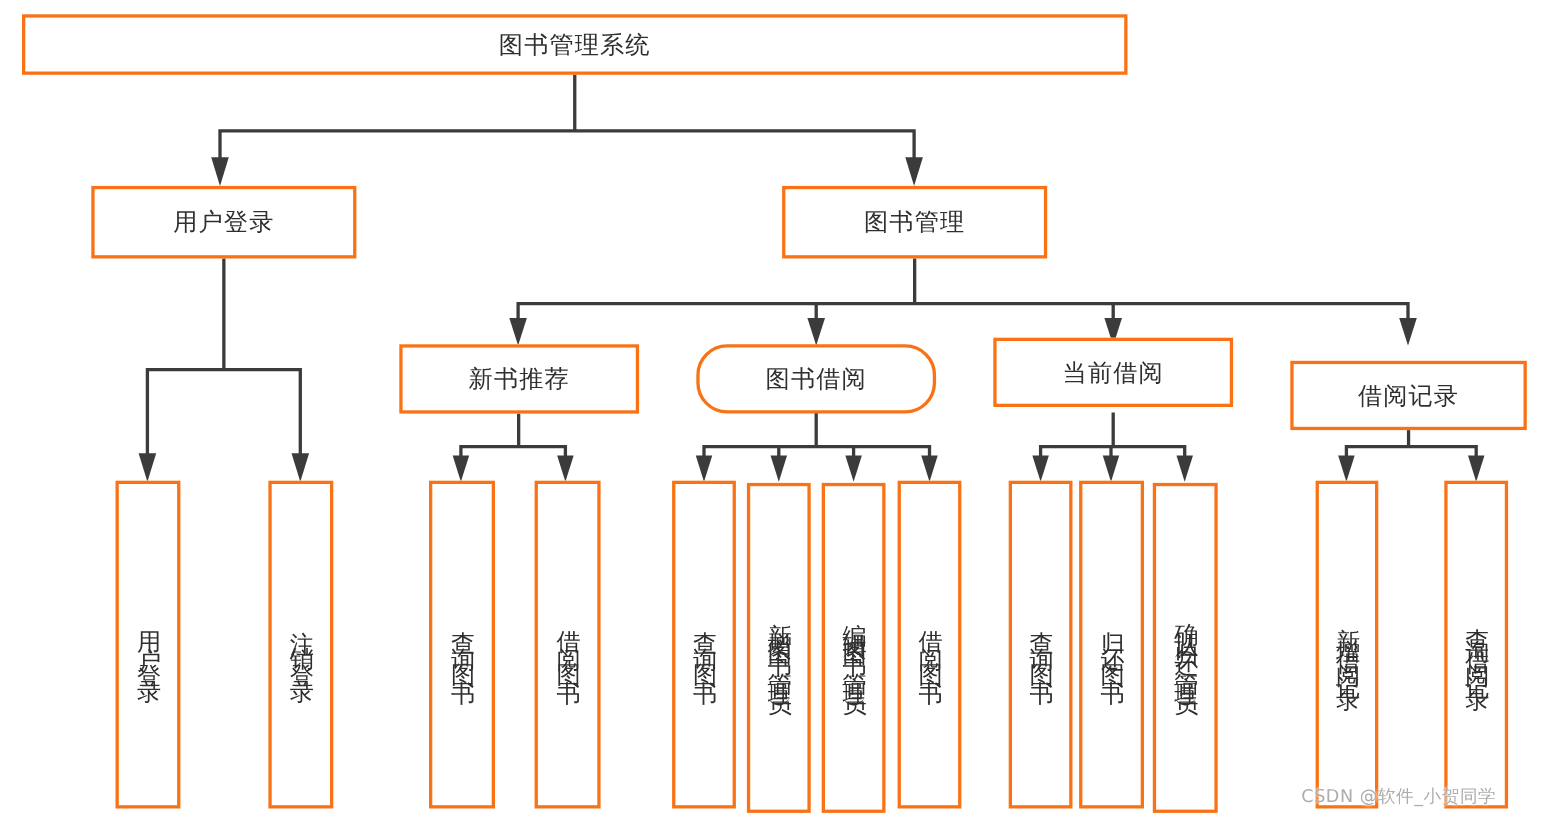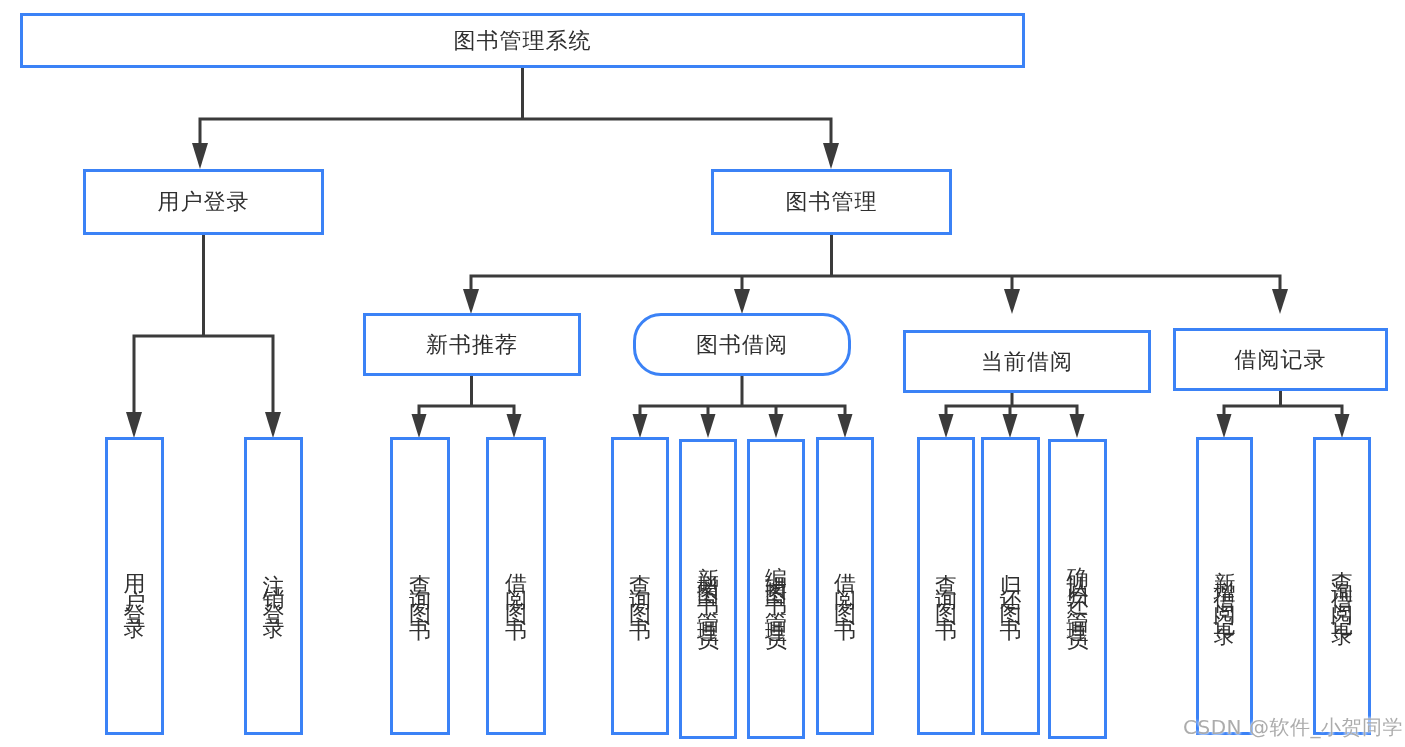--- a/index.html
+++ b/index.html
@@ -10,21 +10,21 @@
     font-family:"DejaVu Sans",sans-serif;
     overflow:hidden;
   }
   .connectors{
     position:absolute;left:0;top:0;width:1405px;height:747px;
     z-index:1;
   }
   .box{
     position:absolute;
     box-sizing:border-box;
-    border:3px solid #3b82f6;
+    border:3px solid #f97316;
     background:#ffffff;
     display:flex;align-items:center;justify-content:center;
     color:#2f2f2f;
     z-index:2;
   }
   .hlabel{
     font-size:22px;
     letter-spacing:1px;
     white-space:nowrap;
   }
@@ -40,42 +40,42 @@
   .sp-long  .vlabel{letter-spacing:9px;}
 
   
   .b-root{left:20px;top:13px;width:1005px;height:55px;}
   
   .b-userlogin{left:83px;top:169px;width:241px;height:66px;}
   .b-bookmgmt{left:711px;top:169px;width:241px;height:66px;}
   
   .b-newbookrec{left:363px;top:313px;width:218px;height:63px;}
   .b-bookborrow{left:633px;top:313px;width:218px;height:63px;border-radius:28px;}
-  .b-currentborrow{left:903px;top:330px;width:248px;height:63px;justify-content:center;}
+  .b-currentborrow{left:903px;top:307px;width:218px;height:63px;justify-content:center;}
   .b-borrowrecords{left:1173px;top:313px;width:215px;height:63px;margin-top:15px;}
   
   .b-g1-1{left:105px;top:437px;width:59px;height:298px;}
   .b-g1-2{left:244px;top:437px;width:59px;height:298px;}
   .b-g2-1{left:390px;top:437px;width:60px;height:298px;}
   .b-g2-2{left:486px;top:437px;width:60px;height:298px;}
   .b-g3-1{left:611px;top:437px;width:58px;height:298px;}
   .b-g3-2{left:679px;top:439px;width:58px;height:300px;}
   .b-g3-3{left:747px;top:439px;width:58px;height:300px;}
   .b-g3-4{left:816px;top:437px;width:58px;height:298px;}
   .b-g4-1{left:917px;top:437px;width:58px;height:298px;}
   .b-g4-2{left:981px;top:437px;width:59px;height:298px;}
   .b-g4-3{left:1048px;top:439px;width:59px;height:300px;}
   .b-g5-1{left:1196px;top:437px;width:57px;height:298px;}
   .b-g5-2{left:1313px;top:437px;width:58px;height:298px;}
 
   .watermark{
     position:absolute;
     left:1183px;top:714px;
     z-index:5;
-    font-size:20px;
+    font-size:16px;
     color:rgba(168,168,168,0.95);
     letter-spacing:0.5px;
     white-space:nowrap;
     text-shadow:0 0 3px #fff,0 0 3px #fff;
   }
 </style>
 </head>
 <body>
 
 <div class="stage">

